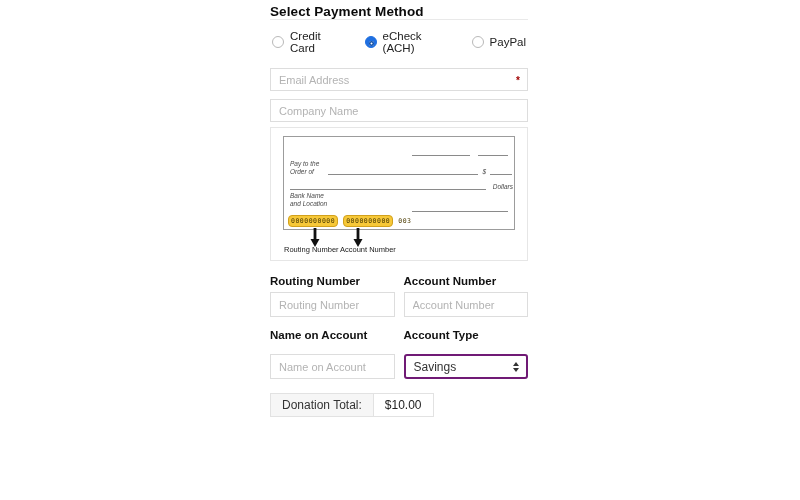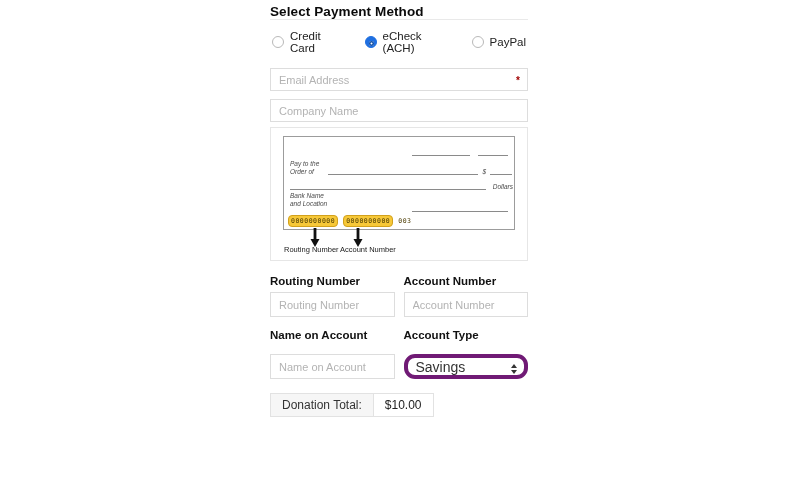--- a/index.html
+++ b/index.html
@@ -40,21 +40,21 @@
   .micr-row { position:absolute; left:4px; bottom:2px; display:flex; align-items:center; gap:5px; }
   .micr { font-family:"DejaVu Sans Mono", monospace; font-size:6.5px; letter-spacing:.5px; color:#4a3a00; }
   .micr-hl { background:var(--hl); border:1px solid #d2a11c; padding:1px 2px; border-radius:4px; }
   .arrow { position:absolute; width:10px; height:19px; }
   .fig-label { position:absolute; bottom:6px; font-size:7.5px; color:#1a1a1a; white-space:nowrap; }
 
   
   .fld-label { font-size:11.5px; font-weight:700; color:#111; margin-bottom:6px; }
 
   
-  .select { position:relative; width:100%; height:25px; border:4px solid #701a75; border-radius:11px; background:#fff; font-size:14px; color:#333; display:flex; align-items:center; padding:0 8px; cursor:pointer; }
+  .select { position:relative; width:100%; height:25px; border:2px solid #701a75; border-radius:3px; background:#fff; font-size:12px; color:#333; display:flex; align-items:center; padding:0 8px; cursor:pointer; }
   .sel-arrows { position:absolute; right:7px; top:6px; display:flex; flex-direction:column; gap:2px; }
   .sel-arrows .up { width:0; height:0; border-left:3.5px solid transparent; border-right:3.5px solid transparent; border-bottom:4px solid #333; }
   .sel-arrows .down { width:0; height:0; border-left:3.5px solid transparent; border-right:3.5px solid transparent; border-top:4px solid #333; }
 
   
   .total-row { display:inline-flex; }
   .total-label { background:#f6f6f6; border:1px solid #e2e2e2; padding:4px 11px; font-size:12px; color:#333; }
   .total-amount { background:#fff; border:1px solid #e2e2e2; border-left:none; padding:4px 11px; font-size:12px; color:#222; }
 </style>
 </head>

